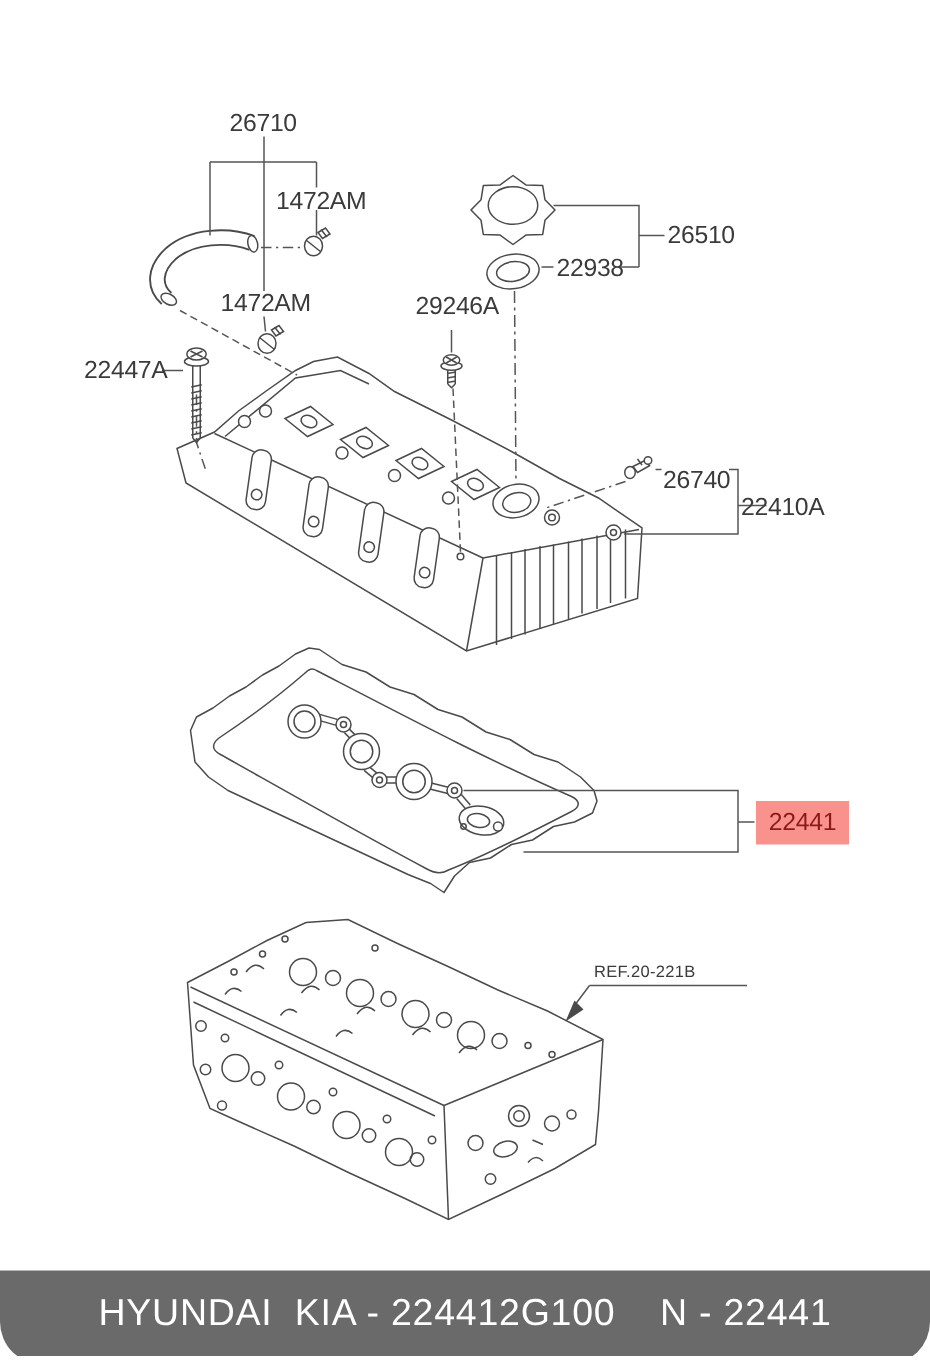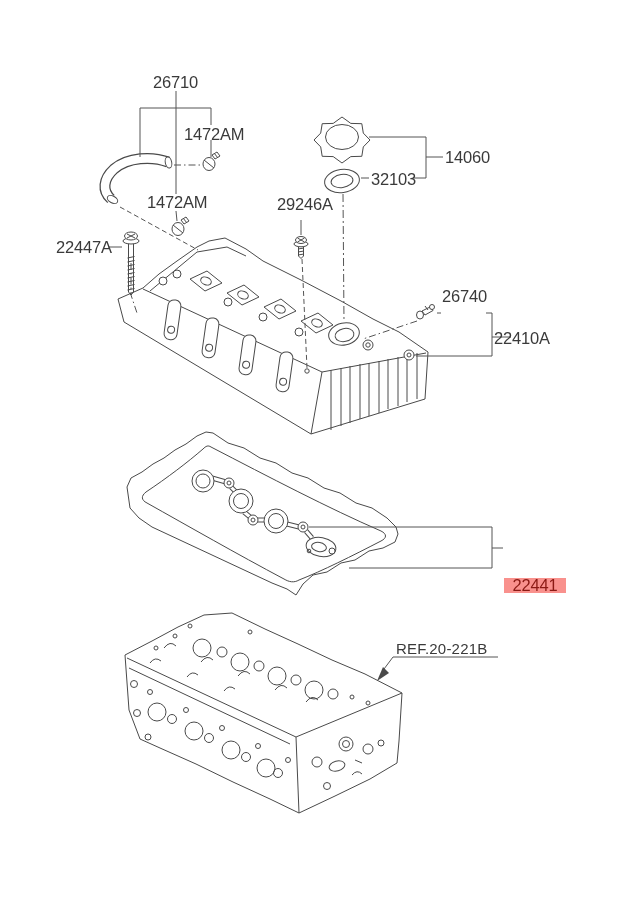--- a/index.html
+++ b/index.html
@@ -9,23 +9,23 @@
     --hl-tx:#8b1a14;
     --foot-bg:#6a6a6a;
     --foot-tx:#ffffff;
   }
   html,body{margin:0;padding:0;background:#fff;}
   #stage{position:relative;width:620px;height:910px;background:#fff;overflow:hidden;
          font-family:"Liberation Sans","DejaVu Sans",sans-serif;border-radius:29px;}
   #art{position:absolute;left:0;top:0;}
   .plabel{position:absolute;font-size:16.5px;letter-spacing:-0.2px;color:var(--label);
           white-space:nowrap;line-height:17px;}
-  .plabel.ref{font-size:15px;letter-spacing:0.2px;}
-  .plabel.highlight{background:var(--hl-bg);color:var(--hl-tx);width:62px;height:15px;
-          display:flex;align-items:center;justify-content:center;line-height:29px;margin-top:44px;}
+  .plabel.ref{font-size:11px;letter-spacing:0.2px;}
+  .plabel.highlight{background:var(--hl-bg);color:var(--hl-tx);width:62px;height:29px;
+          display:flex;align-items:center;justify-content:center;line-height:29px;}
   .footer{position:absolute;left:0;top:847px;width:620px;height:57px;background:var(--foot-bg);
           display:flex;align-items:center;justify-content:center;}
   .footer span{color:var(--foot-tx);font-size:25px;letter-spacing:0.5px;white-space:pre;}
   .ln{stroke:var(--line);fill:none;stroke-width:1;}
   .lnw{stroke:var(--line);fill:#fff;stroke-width:1;}
   .leader{stroke:#555;fill:none;stroke-width:1;}
 </style>
 </head>
 <body>
 
@@ -251,20 +251,23 @@
     <circle class="lnw" cx="432" cy="307" r="2.5"></circle>
     <path class="ln" d="M425,306 l3,4"></path>
   </g>
 </svg>
 
   <div class="plabel" style="left:153px;top:74px">26710</div>
   <div class="plabel" style="left:184px;top:126px">1472AM</div>
   <div class="plabel" style="left:147px;top:194px">1472AM</div>
   <div class="plabel" style="left:56px;top:239px">22447A</div>
   <div class="plabel" style="left:277px;top:196px">29246A</div>
-  <div class="plabel" style="left:445px;top:149px">14060</div>
-  <div class="plabel" style="left:371px;top:171px">32103</div>
-  <div class="plabel" style="left:442px;top:288px">26740</div>
+  <div class="plabel" style="left:445px;top:149px">26510</div>
+  <div class="plabel" style="left:371px;top:171px">22938</div>
+  <div class="plabel" style="left:442px;top:312px">26740</div>
   <div class="plabel" style="left:494px;top:330px">22410A</div>
   <div class="plabel highlight" style="left:504px;top:534px">22441</div>
   <div class="plabel ref" style="left:396px;top:640px">REF.20-221B</div>
 
+  <div class="footer">
+    <span>HYUNDAI  KIA - 224412G100    N - 22441</span>
+  </div>
 </div>
 
 </body></html>

